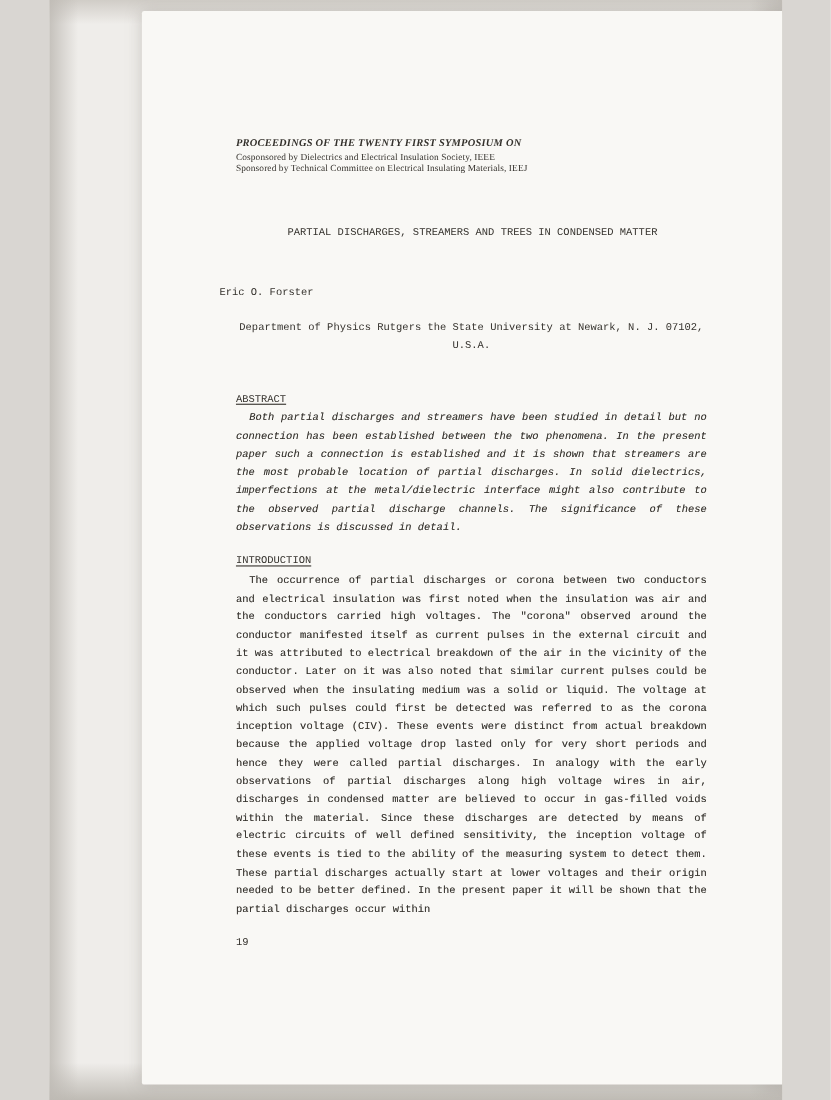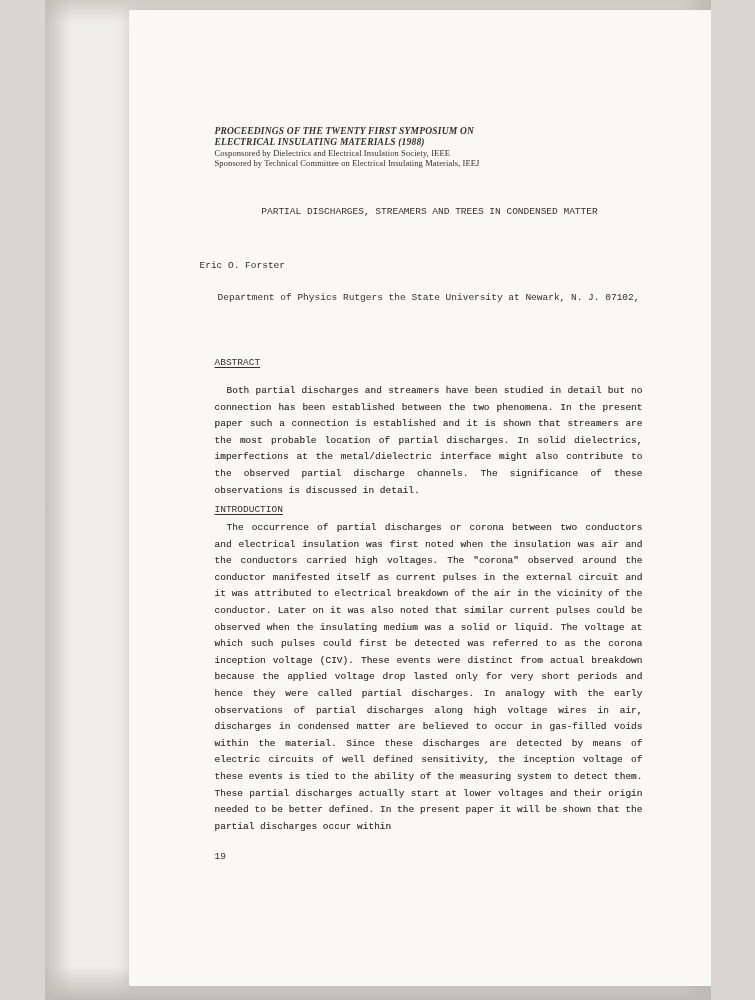--- a/index.html
+++ b/index.html
@@ -92,51 +92,51 @@
   .heading-introduction { top: 504px; }
   .para {
     position: absolute;
     left: 170px;
     width: 428px;
     line-height: 16.6px;
     text-align: justify;
     text-indent: 12px;
     text-shadow: 0 0 0.4px rgba(52,49,44,0.45);
   }
-  .para-abstract { top: 383px; }
+  .para-abstract { top: 372px; font-style: italic; }
   .para-introduction { top: 520px; }
   .page-number {
     position: absolute;
     left: 170px;
     top: 851px;
     width: 428px;
     text-align: left;
     font-size: 9.5px;
     line-height: 12px;
   }
 </style>
 </head>
 <body>
 
 <div class="scan">
   <div class="page"></div>
 
   <div class="proc-header ink">
     <div class="proc-bold">PROCEEDINGS OF THE TWENTY FIRST SYMPOSIUM ON</div>
-    <div class="proc-bold">ELECTRICAL INSULATING MATERIALS (1988)</div>
     <div class="proc-small">Cosponsored by Dielectrics and Electrical Insulation Society, IEEE</div>
     <div class="proc-small">Sponsored by Technical Committee on Electrical Insulating Materials, IEEJ</div>
   </div>
 
   <div class="paper-title mono ink">PARTIAL DISCHARGES, STREAMERS AND TREES IN CONDENSED MATTER</div>
 
   <div class="author mono ink">Eric O. Forster</div>
 
   <div class="affiliation mono ink">
     <div>Department of Physics Rutgers the State University at Newark, N. J. 07102,</div>
+    <div>U.S.A.</div>
   </div>
 
   <div class="section-heading heading-abstract mono ink">ABSTRACT</div>
   <div class="para para-abstract mono ink">Both partial discharges and streamers have been studied in detail but no connection has been established between the two phenomena.  In the present paper such a connection is established and it is shown that streamers are the most probable location of partial discharges.  In solid dielectrics, imperfections at the metal/dielectric interface might also contribute to the observed partial discharge channels.  The significance of these observations is discussed in detail.</div>
 
   <div class="section-heading heading-introduction mono ink">INTRODUCTION</div>
   <div class="para para-introduction mono ink">The occurrence of partial discharges or corona between two conductors and electrical insulation was first noted when the insulation was air and the conductors carried high voltages.  The "corona" observed around the conductor manifested itself as current pulses in the external circuit and it was attributed to electrical breakdown of the air in the vicinity of the conductor. Later on it was also noted that similar current pulses could be observed when the insulating medium was a solid or liquid.  The voltage at which such pulses could first be detected was referred to as the corona inception voltage (CIV).  These events were distinct from actual breakdown because the applied voltage drop lasted only for very short periods and hence they were called partial discharges.  In analogy with the early observations of partial discharges along high voltage wires in air, discharges in condensed matter are believed to occur in gas-filled voids within the material.  Since these discharges are detected by means of electric circuits of well defined sensitivity, the inception voltage of these events is tied to the ability of the measuring system to detect them.  These partial discharges actually start at lower voltages and their origin needed to be better defined.  In the present paper it will be shown that the partial discharges occur within</div>
 
   <div class="page-number mono ink">19</div>
 </div>

